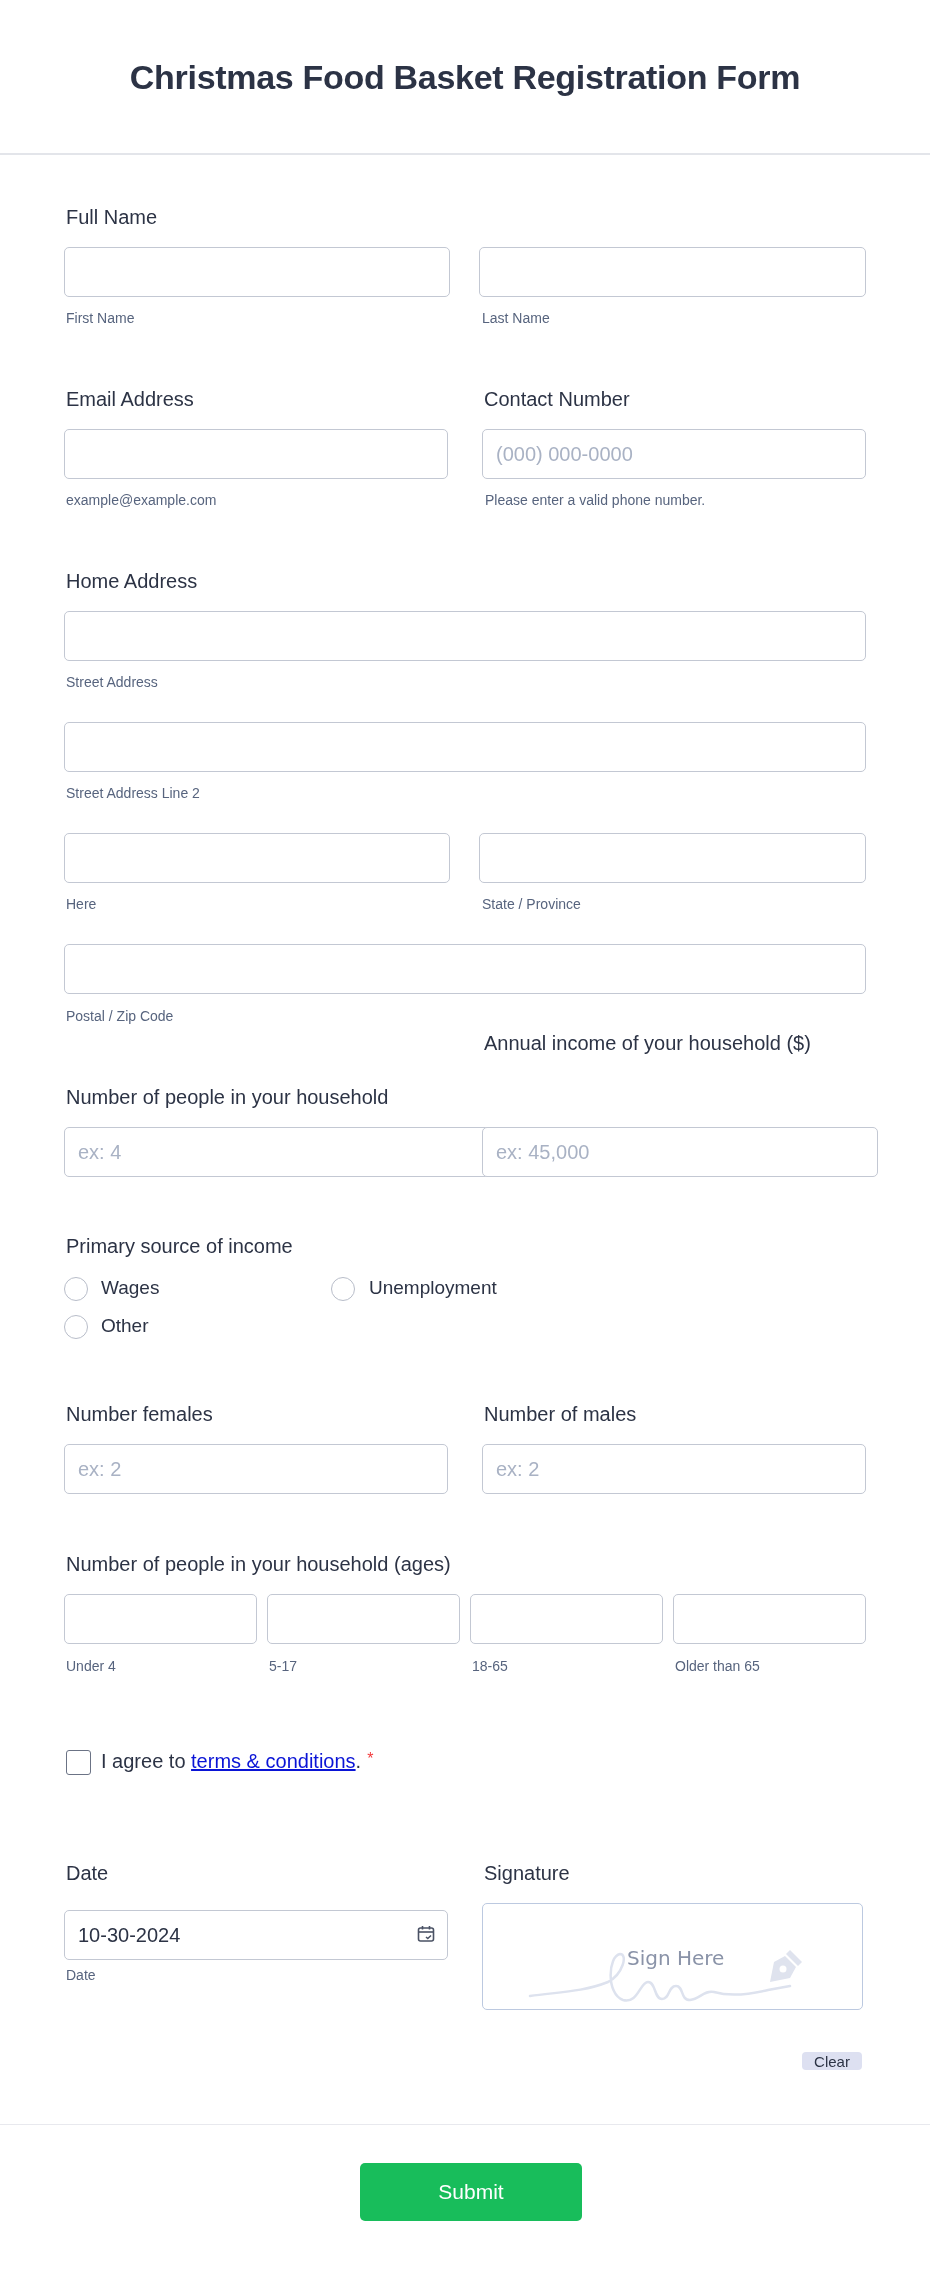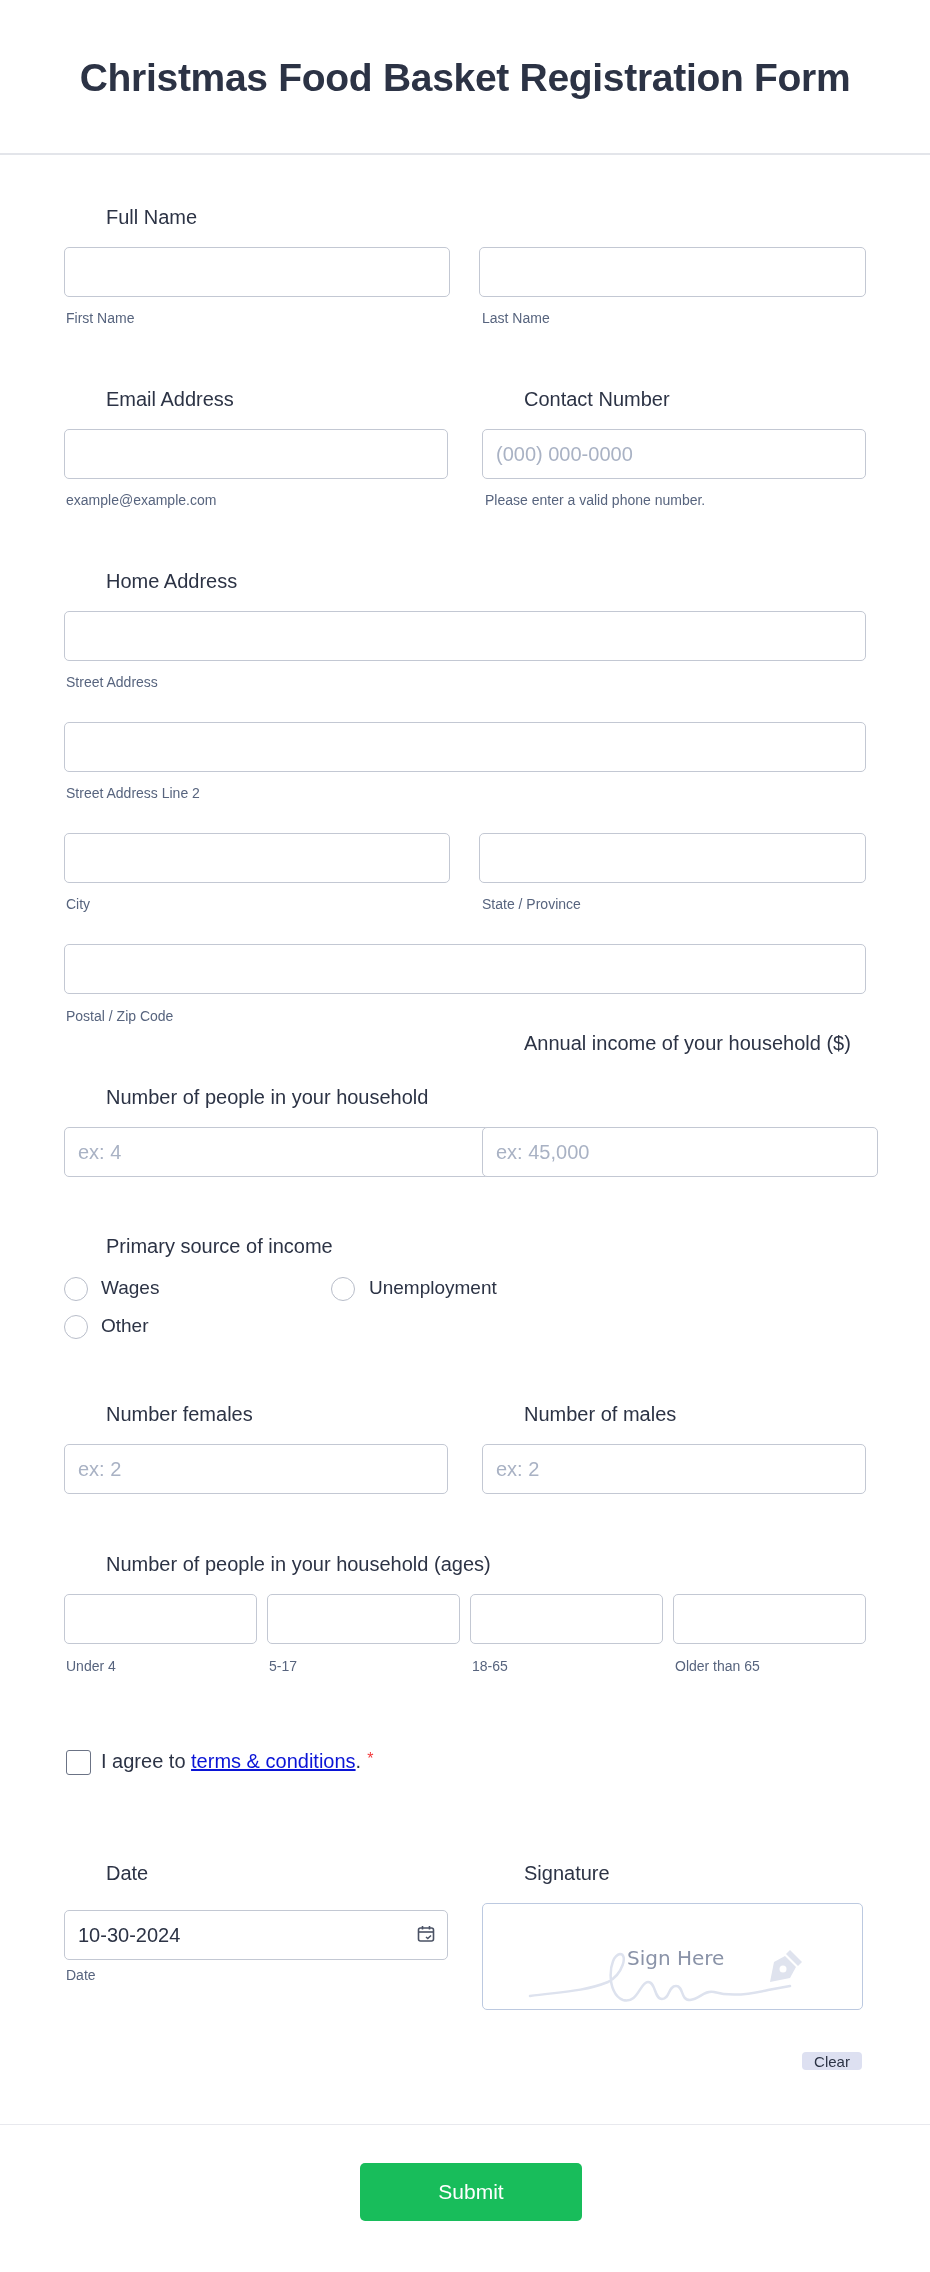--- a/index.html
+++ b/index.html
@@ -1,21 +1,21 @@
 <!DOCTYPE html>
 <html><head>
   <meta charset="utf-8">
   <style>
     * { box-sizing: border-box; margin: 0; padding: 0; }
     html, body { width: 930px; background: #ffffff; }
     body { font-family: "Liberation Sans", "DejaVu Sans", sans-serif; color: #2c3345; position: relative; height: 2272px; overflow: hidden; }
     .header { height: 155px; border-bottom: 2px solid #e3e5ea; display: flex; align-items: center; justify-content: center; }
-    .header h1 { font-size: 39px; font-weight: 700; color: #2c3345; letter-spacing: -0.3px; padding-top: 2px; }
+    .header h1 { font-size: 34px; font-weight: 700; color: #2c3345; letter-spacing: -0.3px; padding-top: 2px; }
     .abs { position: absolute; }
-    .label { font-size: 20px; color: #2c3345; margin-left: 40px; }
+    .label { font-size: 20px; color: #2c3345; }
     .sublabel { font-size: 14px; color: #57647e; }
     .input { position: absolute; height: 50px; border: 1.5px solid #c3c8d3; border-radius: 5px; background: #fff; font-family: "Liberation Sans", sans-serif; font-size: 20px; padding: 8px 13px; color: #2c3345; outline: none; }
     .input::placeholder { color: #a9b2c4; }
     .radio { position: absolute; width: 24px; height: 24px; border: 1.5px solid #b8bdc9; border-radius: 50%; background: #fff; cursor: pointer; }
     .radio-label { font-size: 19px; color: #2c3345; }
     .checkbox { position: absolute; width: 25px; height: 25px; border: 1.5px solid #6b7385; border-radius: 3px; background: #fff; cursor: pointer; }
     .terms-link { color: #0a14d6; text-decoration: underline; cursor: pointer; }
     .req { color: #f23a3c; font-size: 16px; vertical-align: top; margin-left: 6px; }
     .sig-box { position: absolute; border: 1.5px solid #bcc9e0; border-radius: 5px; background: #fff; cursor: crosshair; }
     .clear-btn { position: absolute; background: #dde0f1; border: none; border-radius: 4px; font-family: "Liberation Sans", sans-serif; font-size: 15px; color: #2c3345; cursor: pointer; }
@@ -45,21 +45,21 @@
 <div class="abs sublabel" style="left:485px;top:492px;">Please enter a valid phone number.</div>
 
 <div class="abs label" style="left:66px;top:570px;">Home Address</div>
 <input class="input" style="left: 64px; top: 611px; width: 802px;" value="">
 <div class="abs sublabel" style="left:66px;top:674px;">Street Address</div>
 
 <input class="input" style="left: 64px; top: 722px; width: 802px;" value="">
 <div class="abs sublabel" style="left:66px;top:785px;">Street Address Line 2</div>
 
 <input class="input" style="left: 64px; top: 833px; width: 386px;" value="">
-<div class="abs sublabel" style="left:66px;top:896px;">City</div>
+<div class="abs sublabel" style="left:66px;top:896px;">Here</div>
 <input class="input" style="left: 479px; top: 833px; width: 387px;" value="">
 <div class="abs sublabel" style="left:482px;top:896px;">State / Province</div>
 
 <input class="input" style="left: 64px; top: 944px; width: 802px;" value="">
 <div class="abs sublabel" style="left:66px;top:1008px;">Postal / Zip Code</div>
 
 <div class="abs label" style="left:66px;top:1086px;">Number of people in your household</div>
 <input class="input" style="left: 64px; top: 1127px; width: 460px;" placeholder="ex: 4">
 <div class="abs label" style="left:484px;top:1032px;">Annual income of your household ($)</div>
 <input class="input" style="left: 482px; top: 1127px; width: 396px;" placeholder="ex: 45,000">

